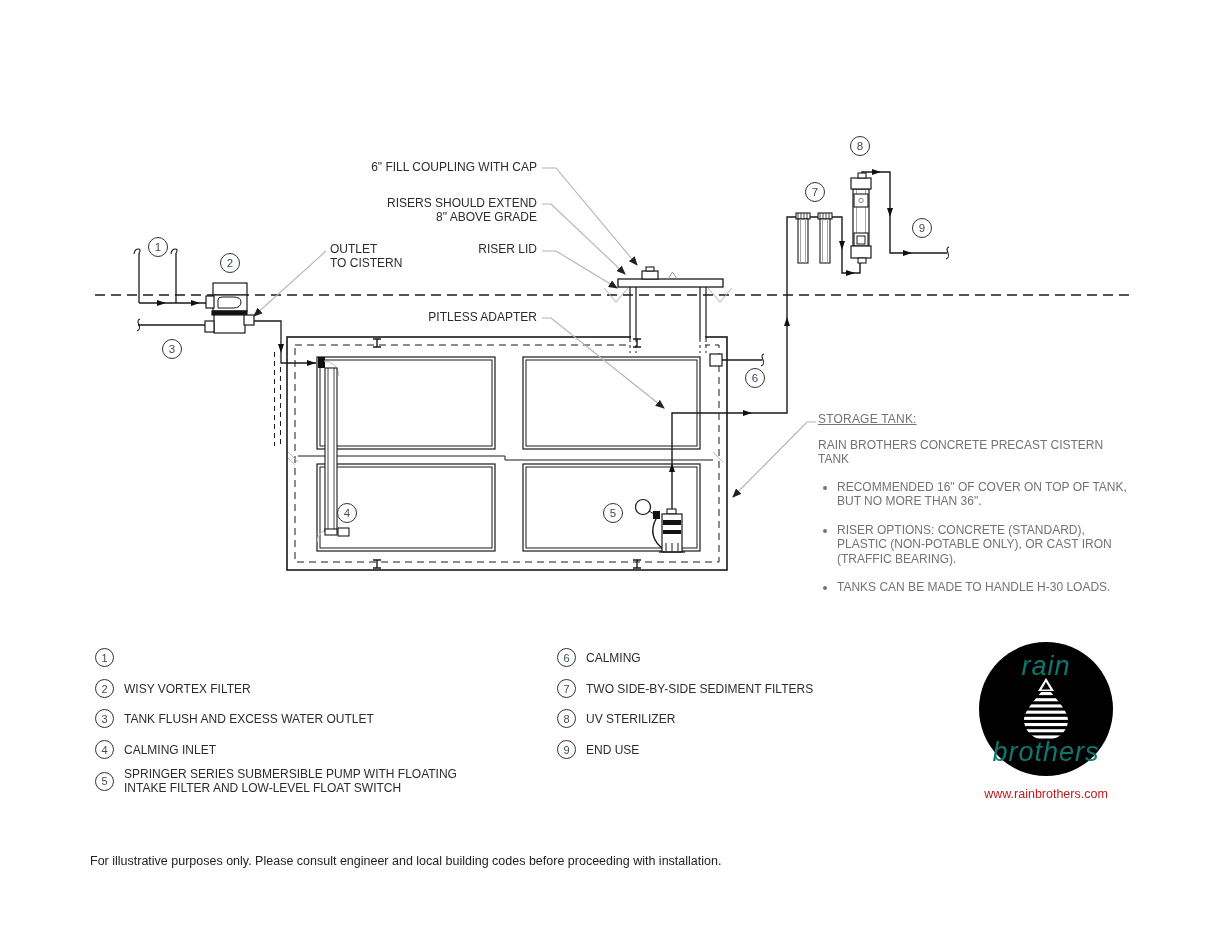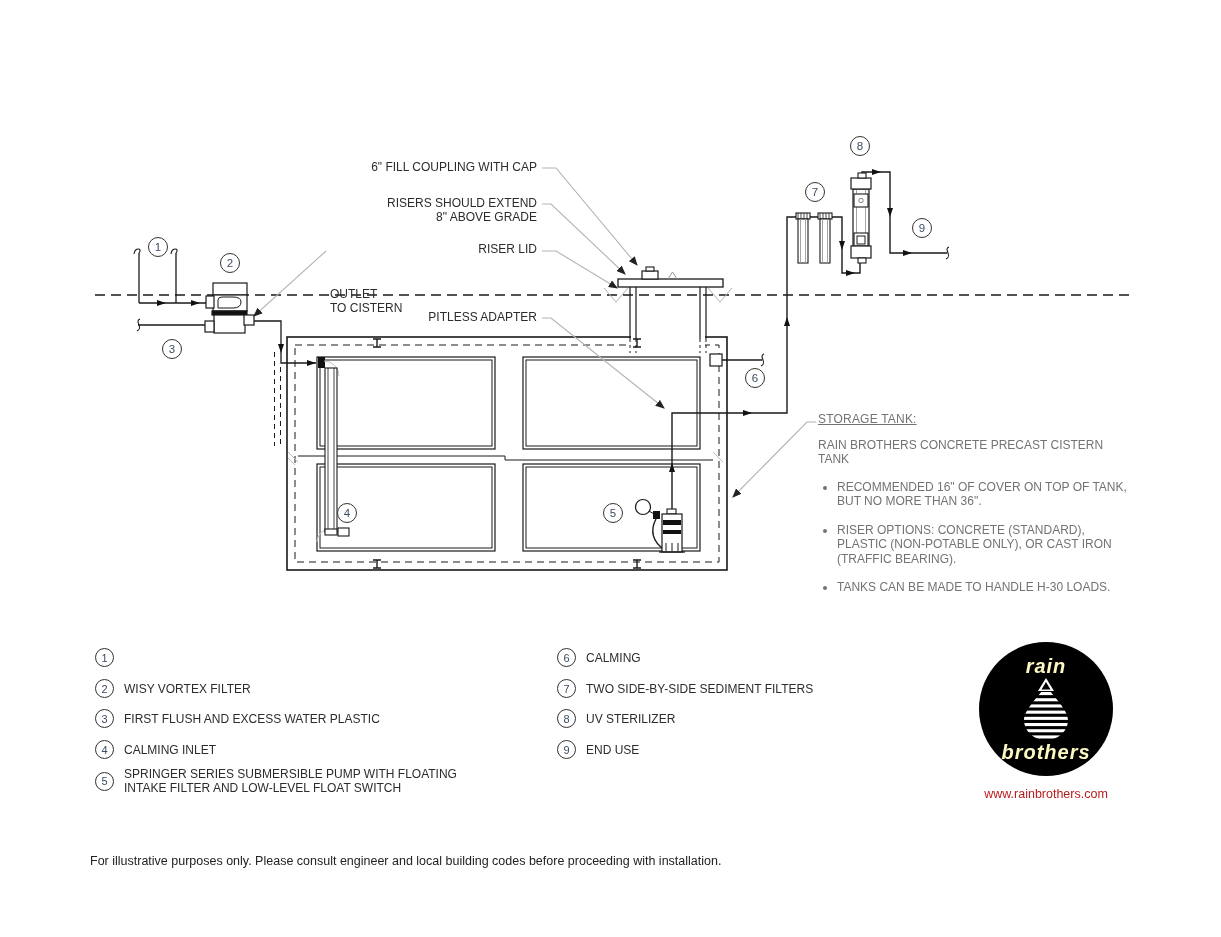--- a/index.html
+++ b/index.html
@@ -19,21 +19,21 @@
   #notes li{margin-bottom:14px;}
   
   .lrow{position:absolute;display:flex;align-items:center;gap:10px;color:#2c2c2c;font-size:12px;line-height:14px;}
   .lco{flex:0 0 auto;width:19px;height:19px;border:1.3px solid #333;border-radius:50%;background:#fff;
        display:flex;align-items:center;justify-content:center;font-size:11px;color:#3c4c63;box-sizing:border-box;}
   .ltxt{white-space:nowrap;}
   .lrow.wrap .ltxt{white-space:normal;width:345px;}
   
   #logo{position:absolute;left:979px;top:642px;width:134px;height:134px;border-radius:50%;
         background:#000;display:flex;flex-direction:column;align-items:center;justify-content:center;}
-  #logo .word{color:#fef9c3;font-style:italic;font-weight:bold;font-size:20px;letter-spacing:1px;line-height:24px;}
+  #logo .word{color:#0f766e;font-style:italic;font-weight:normal;font-size:27px;letter-spacing:1px;line-height:24px;}
   #site{position:absolute;left:969px;top:787px;width:154px;text-align:center;font-size:12.5px;color:#b91c1c;}
   #footer{position:absolute;left:90px;top:854px;font-size:12.5px;color:#222;}
 </style>
 </head>
 <body>
 
 <div id="page">
 
 <svg width="1221" height="937" viewBox="0 0 1221 937">
   <defs>
@@ -202,21 +202,21 @@
     <path d="M816,422 L807,422 L733,497" marker-end="url(#arr)"></path>
   </g>
 </svg>
 
 <div class="lbl r" style="right:684px;top:160px;">6" FILL COUPLING WITH CAP</div>
 <div class="lbl r" style="right:684px;top:196px;">
   <div>RISERS SHOULD EXTEND</div>
   <div>8" ABOVE GRADE</div>
 </div>
 <div class="lbl r" style="right:684px;top:242px;">RISER LID</div>
-<div class="lbl" style="left:330px;top:242px;margin-top:45px;">
+<div class="lbl" style="left:330px;top:242px;">
   <div>OUTLET</div>
   <div>TO CISTERN</div>
 </div>
 <div class="lbl r" style="right:684px;top:310px;">PITLESS ADAPTER</div>
 
 <div class="co" style="left:148px;top:237px;">1</div>
 <div class="co" style="left:220px;top:253px;">2</div>
 <div class="co" style="left:162px;top:339px;">3</div>
 <div class="co" style="left:337px;top:503px;">4</div>
 <div class="co" style="left:603px;top:503px;">5</div>
@@ -237,21 +237,21 @@
 
 <div class="lrow" style="left:95px;top:648px;">
   <div class="lco">1</div>
 </div>
 <div class="lrow" style="left:95px;top:679px;">
   <div class="lco">2</div>
   <div class="ltxt">WISY VORTEX FILTER</div>
 </div>
 <div class="lrow" style="left:95px;top:709px;">
   <div class="lco">3</div>
-  <div class="ltxt">FIRST FLUSH AND EXCESS WATER PLASTIC</div>
+  <div class="ltxt">TANK FLUSH AND EXCESS WATER OUTLET</div>
 </div>
 <div class="lrow" style="left:95px;top:740px;">
   <div class="lco">4</div>
   <div class="ltxt">CALMING INLET</div>
 </div>
 <div class="lrow wrap" style="left:95px;top:767px;">
   <div class="lco">5</div>
   <div class="ltxt">SPRINGER SERIES SUBMERSIBLE PUMP WITH FLOATING INTAKE FILTER AND LOW-LEVEL FLOAT SWITCH</div>
 </div>
 

